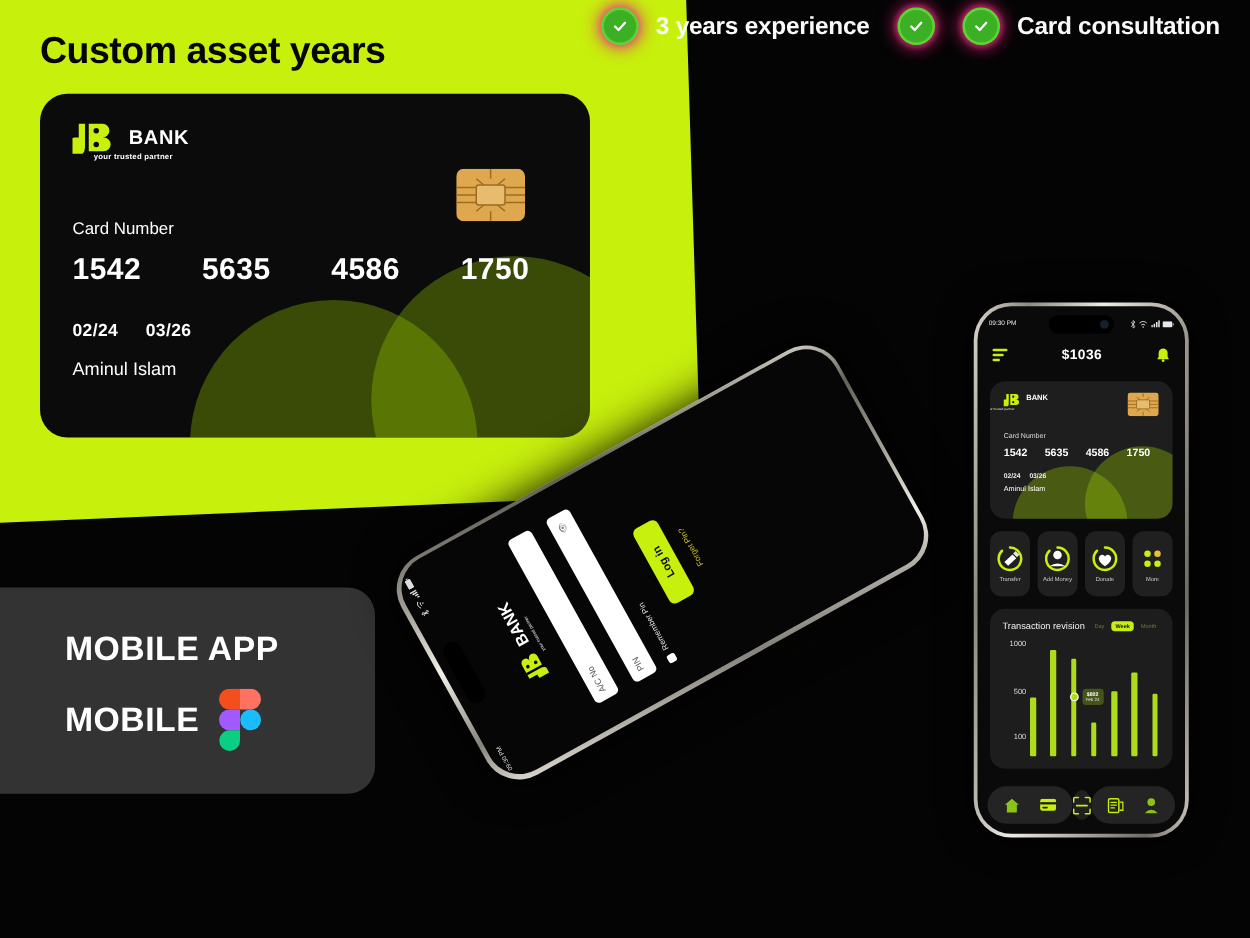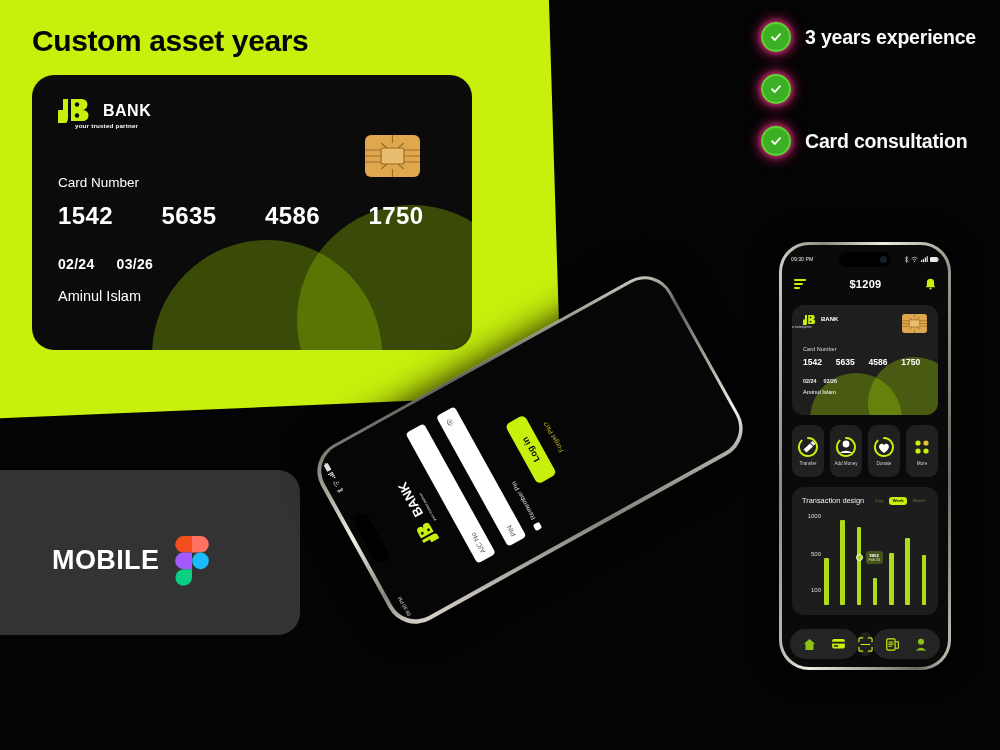--- a/index.html
+++ b/index.html
@@ -48,21 +48,21 @@
   .chip { position: absolute; right: 52px; top: 60px; width: 55px; height: 42px; z-index: 4; }
 
   .card-label { font-size: 13.5px; color: #ffffff; margin-top: 46px; font-weight: 500; }
   .card-digits { display: flex; gap: 26px; margin-top: 12px; }
   .card-digits span { font-size: 24px; font-weight: bold; color: #fff; width: 78px; letter-spacing: 0.4px; }
   .card-dates { display: flex; gap: 22px; margin-top: 26px; }
   .card-dates span { font-size: 14px; font-weight: bold; color: #fff; letter-spacing: 0.3px; }
   .card-holder { font-size: 14.5px; color: #fff; margin-top: 16px; font-weight: 500; }
 
   
-  .checklist { position: absolute; right: 24px; top: 22px; display: flex; flex-direction: column; gap: 22px; }
+  .checklist { position: absolute; right: 24px; top: 6px; display: flex; flex-direction: row; gap: 22px; }
   .check-row { display: flex; align-items: center; gap: 14px; }
   .check-badge {
     position: relative; width: 30px; height: 30px; border-radius: 50%;
     background: #3BB024; border: 2.5px solid #5FD335;
     display: flex; align-items: center; justify-content: center;
     box-shadow: 0 0 12px 4px rgba(225,30,120,0.60), 0 0 4px 2px rgba(255,90,160,0.5);
   }
   .check-badge svg { display:block; }
   .check-label { font-size: 19.5px; font-weight: bold; color: #FAFAFA; letter-spacing: -0.2px; }
 
@@ -310,20 +310,21 @@
       <div class="check-badge">
         <svg width="14" height="14" viewBox="0 0 14 14">
             <path d="M3 7.2 L5.8 10 L11 4.2" stroke="#fff" stroke-width="1.8" fill="none" stroke-linecap="round" stroke-linejoin="round"></path>
           </svg>
       </div>
       <div class="check-label">Card consultation</div>
     </div>
   </div>
 
   <div class="expert-box">
+    <div class="expert-l1">MOBILE APP</div>
     <div class="expert-l2row">
       <div class="expert-l2">MOBILE</div>
       <svg width="34" height="50" viewBox="0 0 34 50">
         <path d="M8.5 0 H17 V16.6 H8.5 A8.3 8.3 0 0 1 8.5 0 Z" fill="#F24E1E"></path>
         <path d="M17 0 H25.5 A8.3 8.3 0 0 1 25.5 16.6 H17 Z" fill="#FF7262"></path>
         <path d="M8.5 16.6 H17 V33.2 H8.5 A8.3 8.3 0 0 1 8.5 16.6 Z" fill="#A259FF"></path>
         <circle cx="25.5" cy="24.9" r="8.3" fill="#1ABCFE"></circle>
         <path d="M8.5 33.2 H17 V41.5 A8.3 8.3 0 1 1 8.5 33.2 Z" fill="#0ACF83"></path>
       </svg>
     </div>
@@ -420,21 +421,21 @@
             </svg>
         </span>
       </div>
 
       <div class="app-head">
         <span class="menu-ico">
             <i></i>
             <i></i>
             <i></i>
           </span>
-        <span class="balance">$1209</span>
+        <span class="balance">$1036</span>
         <svg width="11" height="12" viewBox="0 0 11 12">
           <path d="M5.5 0.8 A3.6 3.6 0 0 1 9.1 4.4 V7.4 L10.2 9.3 H0.8 L1.9 7.4 V4.4 A3.6 3.6 0 0 1 5.5 0.8 Z" fill="#C8F00D"></path>
           <circle cx="5.5" cy="10.5" r="1.1" fill="#C8F00D"></circle>
         </svg>
       </div>
 
       <div class="mini-card">
         <div class="mini-blob-a"></div>
         <div class="mini-blob-b"></div>
         <svg class="mini-chip" viewBox="0 0 55 42">
@@ -500,21 +501,21 @@
             <circle cx="15" cy="7" r="2.6" fill="#E8C03A"></circle>
             <circle cx="7" cy="15" r="2.6" fill="#C8F00D"></circle>
             <circle cx="15" cy="15" r="2.6" fill="#C8F00D"></circle>
           </svg>
           <span class="quick-lbl">More</span>
         </div>
       </div>
 
       <div class="tx-card">
         <div class="tx-head">
-          <span class="tx-title">Transaction design</span>
+          <span class="tx-title">Transaction revision</span>
           <span class="tx-tabs">
             <span class="tx-tab">Day</span>
             <span class="tx-tab active">Week</span>
             <span class="tx-tab">Month</span>
           </span>
         </div>
 
         <div class="chart-area">
           <div class="y-ax">
             <span style="top:2px">1000</span>

